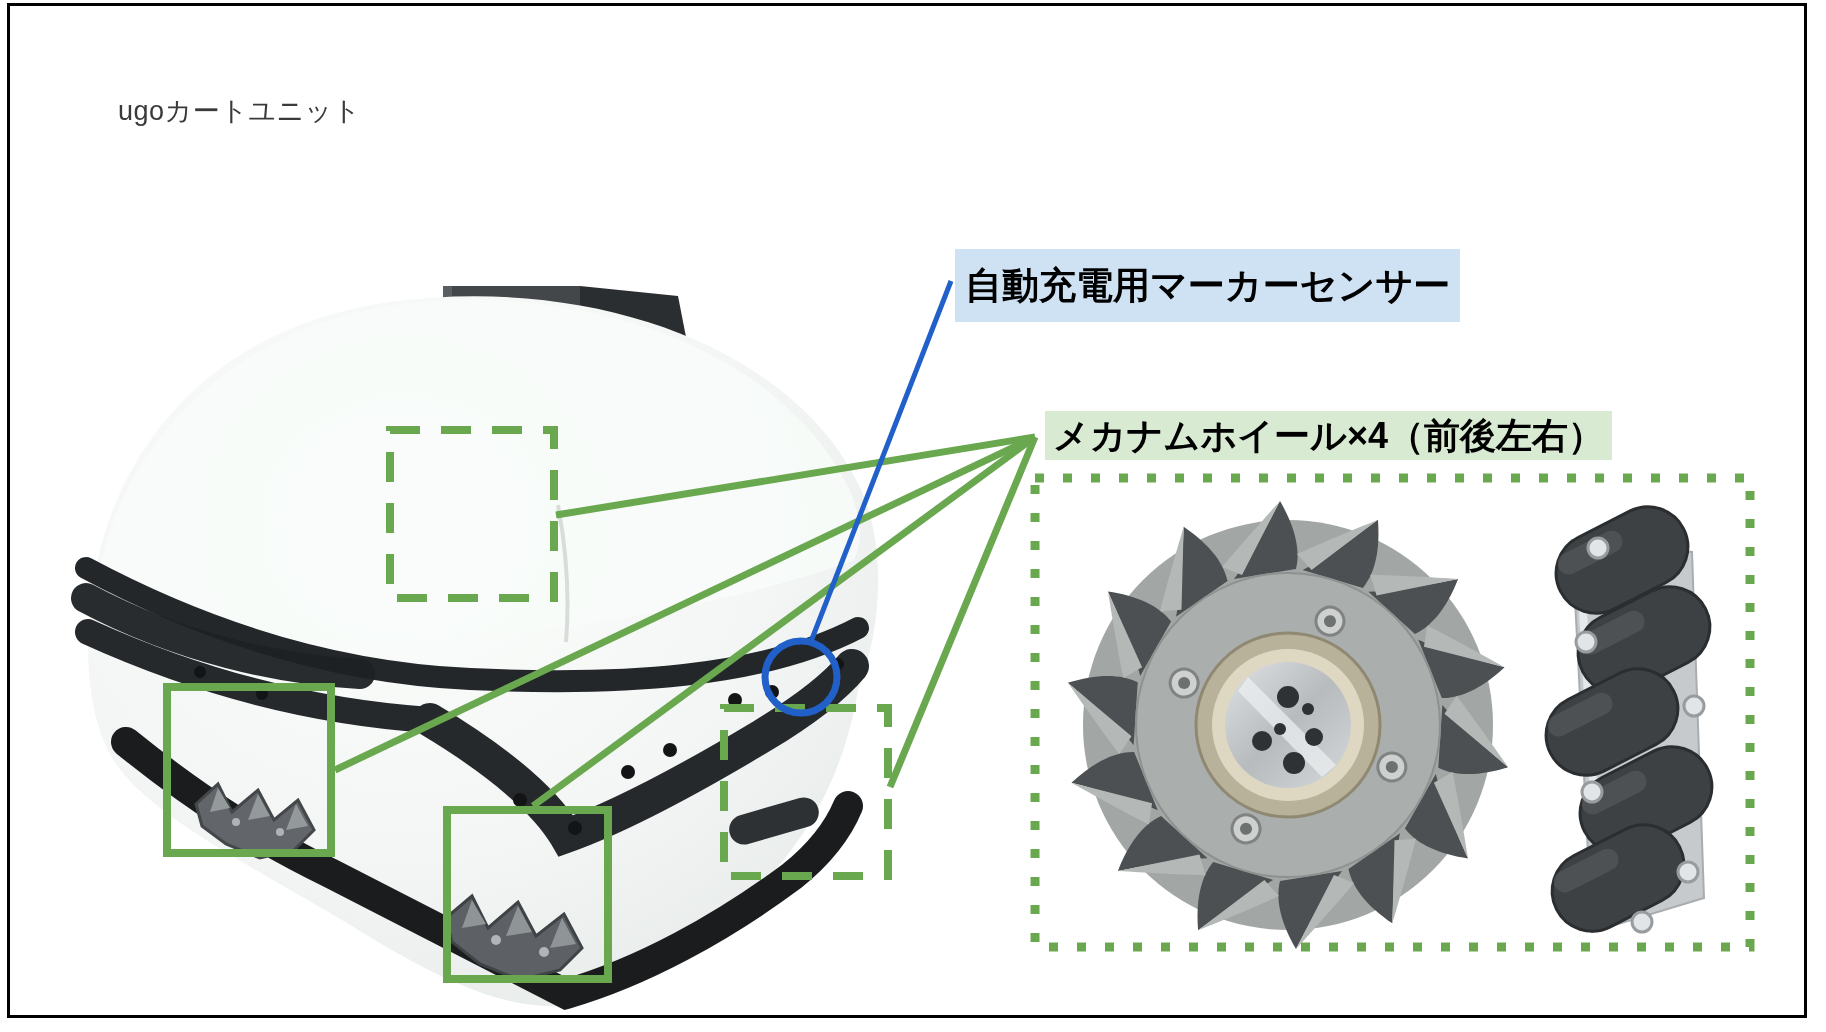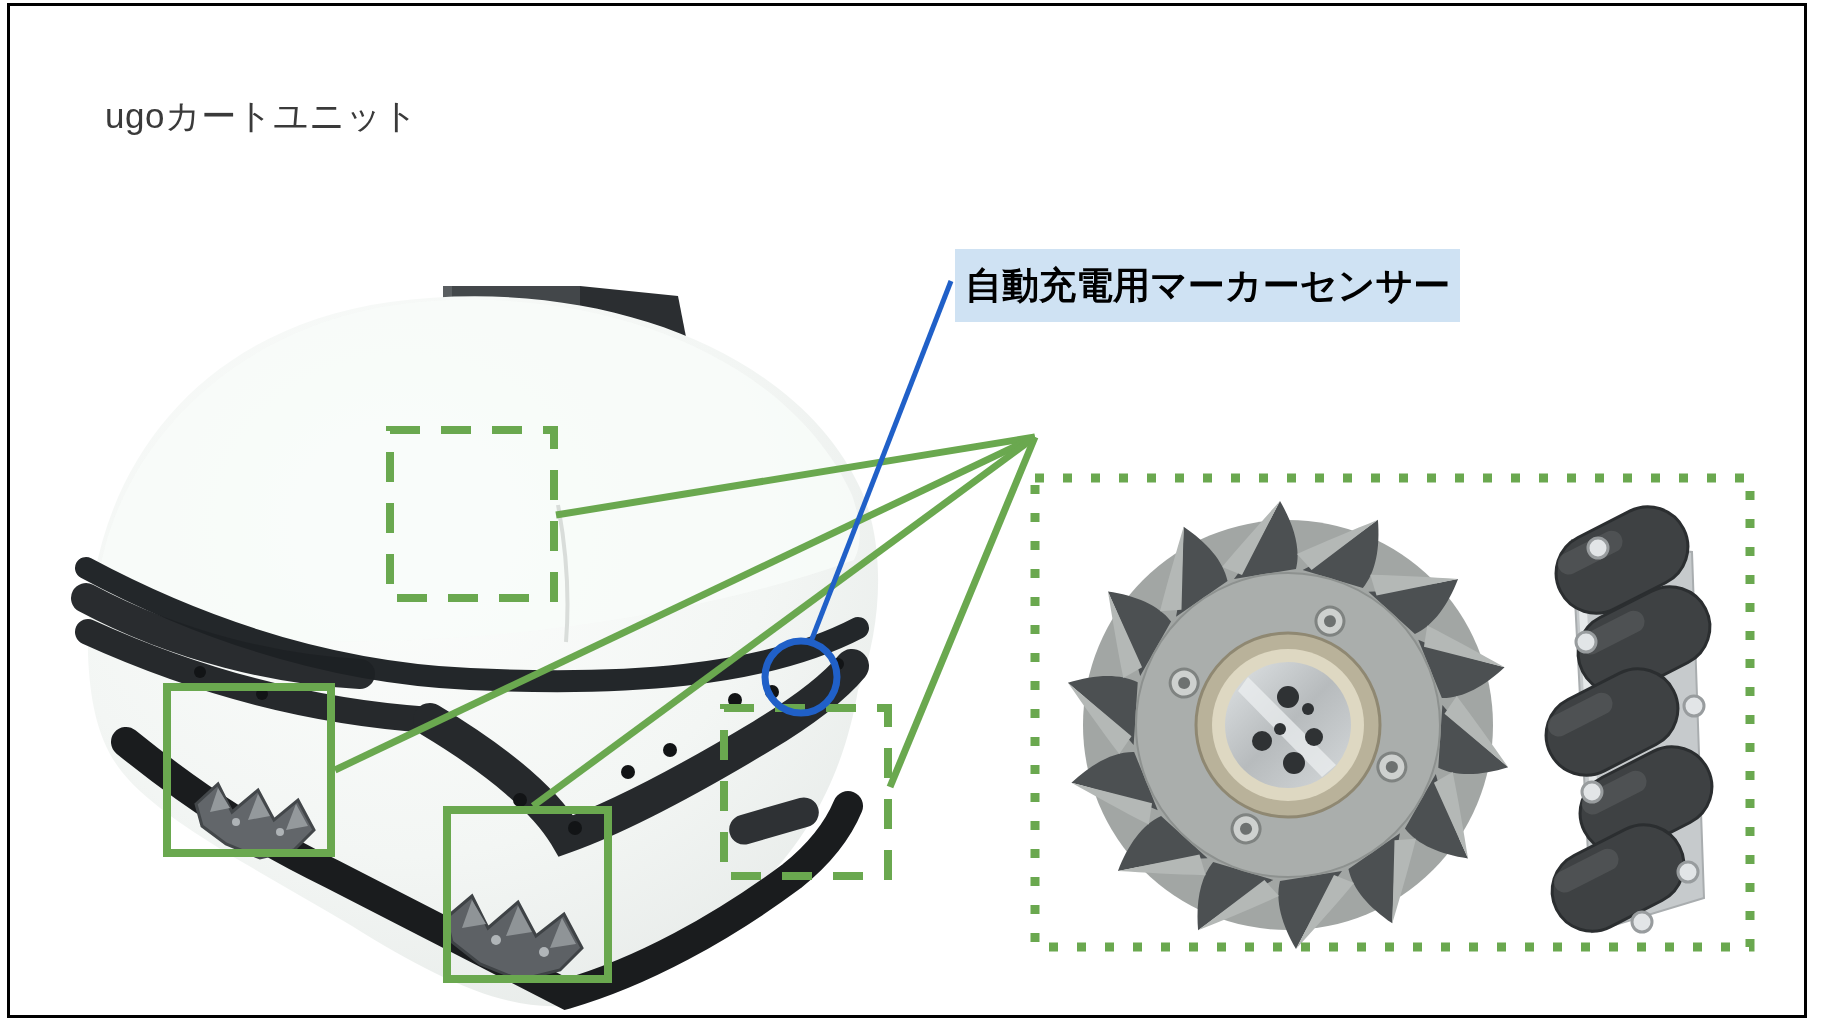--- a/index.html
+++ b/index.html
@@ -12,22 +12,22 @@
   }
   .frame{
     position:absolute;
     left:7px;top:3px;
     width:1800px;height:1015px;
     border:3px solid #000000;
     box-sizing:border-box;
   }
   .page-title{
     position:absolute;
-    left:105px;top:93px;
-    font-size:35px;
+    left:118px;top:93px;
+    font-size:27px;
     color:#3a3a3a;
     letter-spacing:0.5px;
     z-index:3;
     white-space:nowrap;
   }
   .callout-label{
     position:absolute;
     z-index:3;
     font-weight:bold;
     color:#000000;
@@ -224,14 +224,15 @@
       <line x1="1035" y1="437" x2="890" y2="787"></line>
     </g>
 
     <rect x="1035" y="478" width="715" height="469" fill="none" stroke="#6aa84f" stroke-width="9" stroke-dasharray="9 19"></rect>
 
     <circle cx="801" cy="677" r="36" fill="none" stroke="#2060c8" stroke-width="7"></circle>
     <line x1="951" y1="281" x2="810" y2="644" stroke="#2060c8" stroke-width="5"></line>
   </svg>
 
   <div class="callout-label blue">自動充電用マーカーセンサー</div>
+  <div class="callout-label green">メカナムホイール×4（前後左右）</div>
 
 </div>
 
 </body></html>

